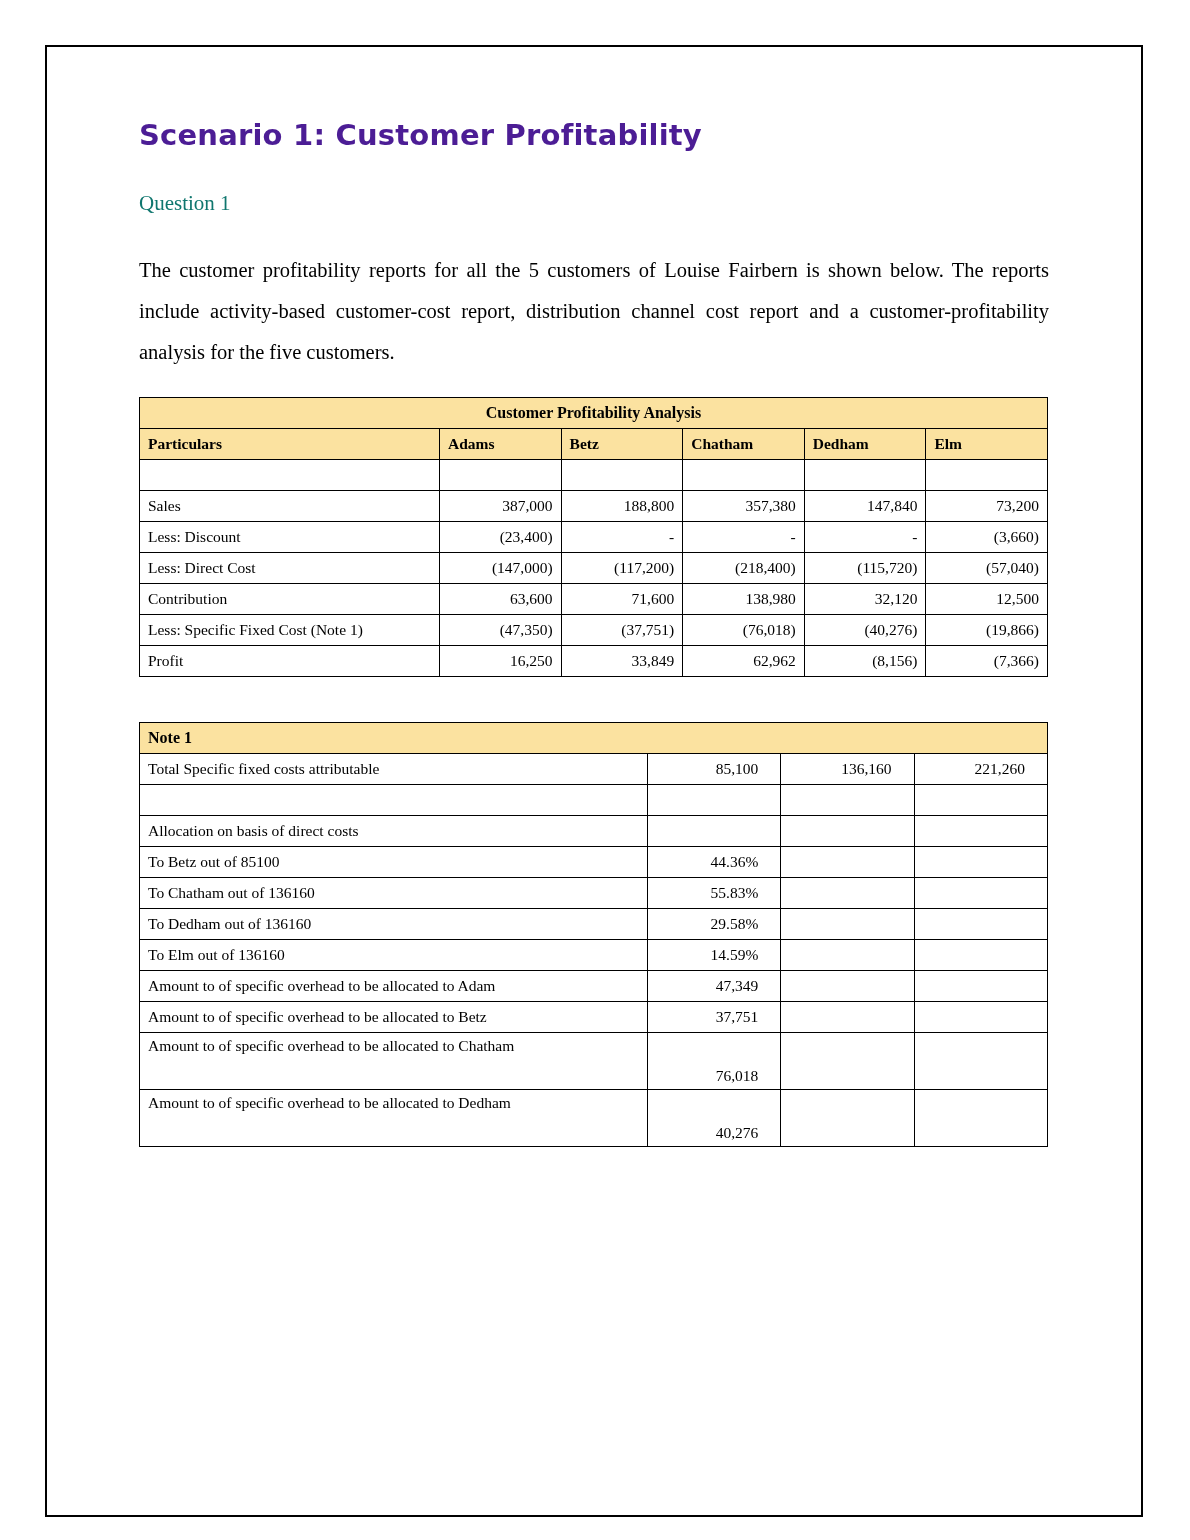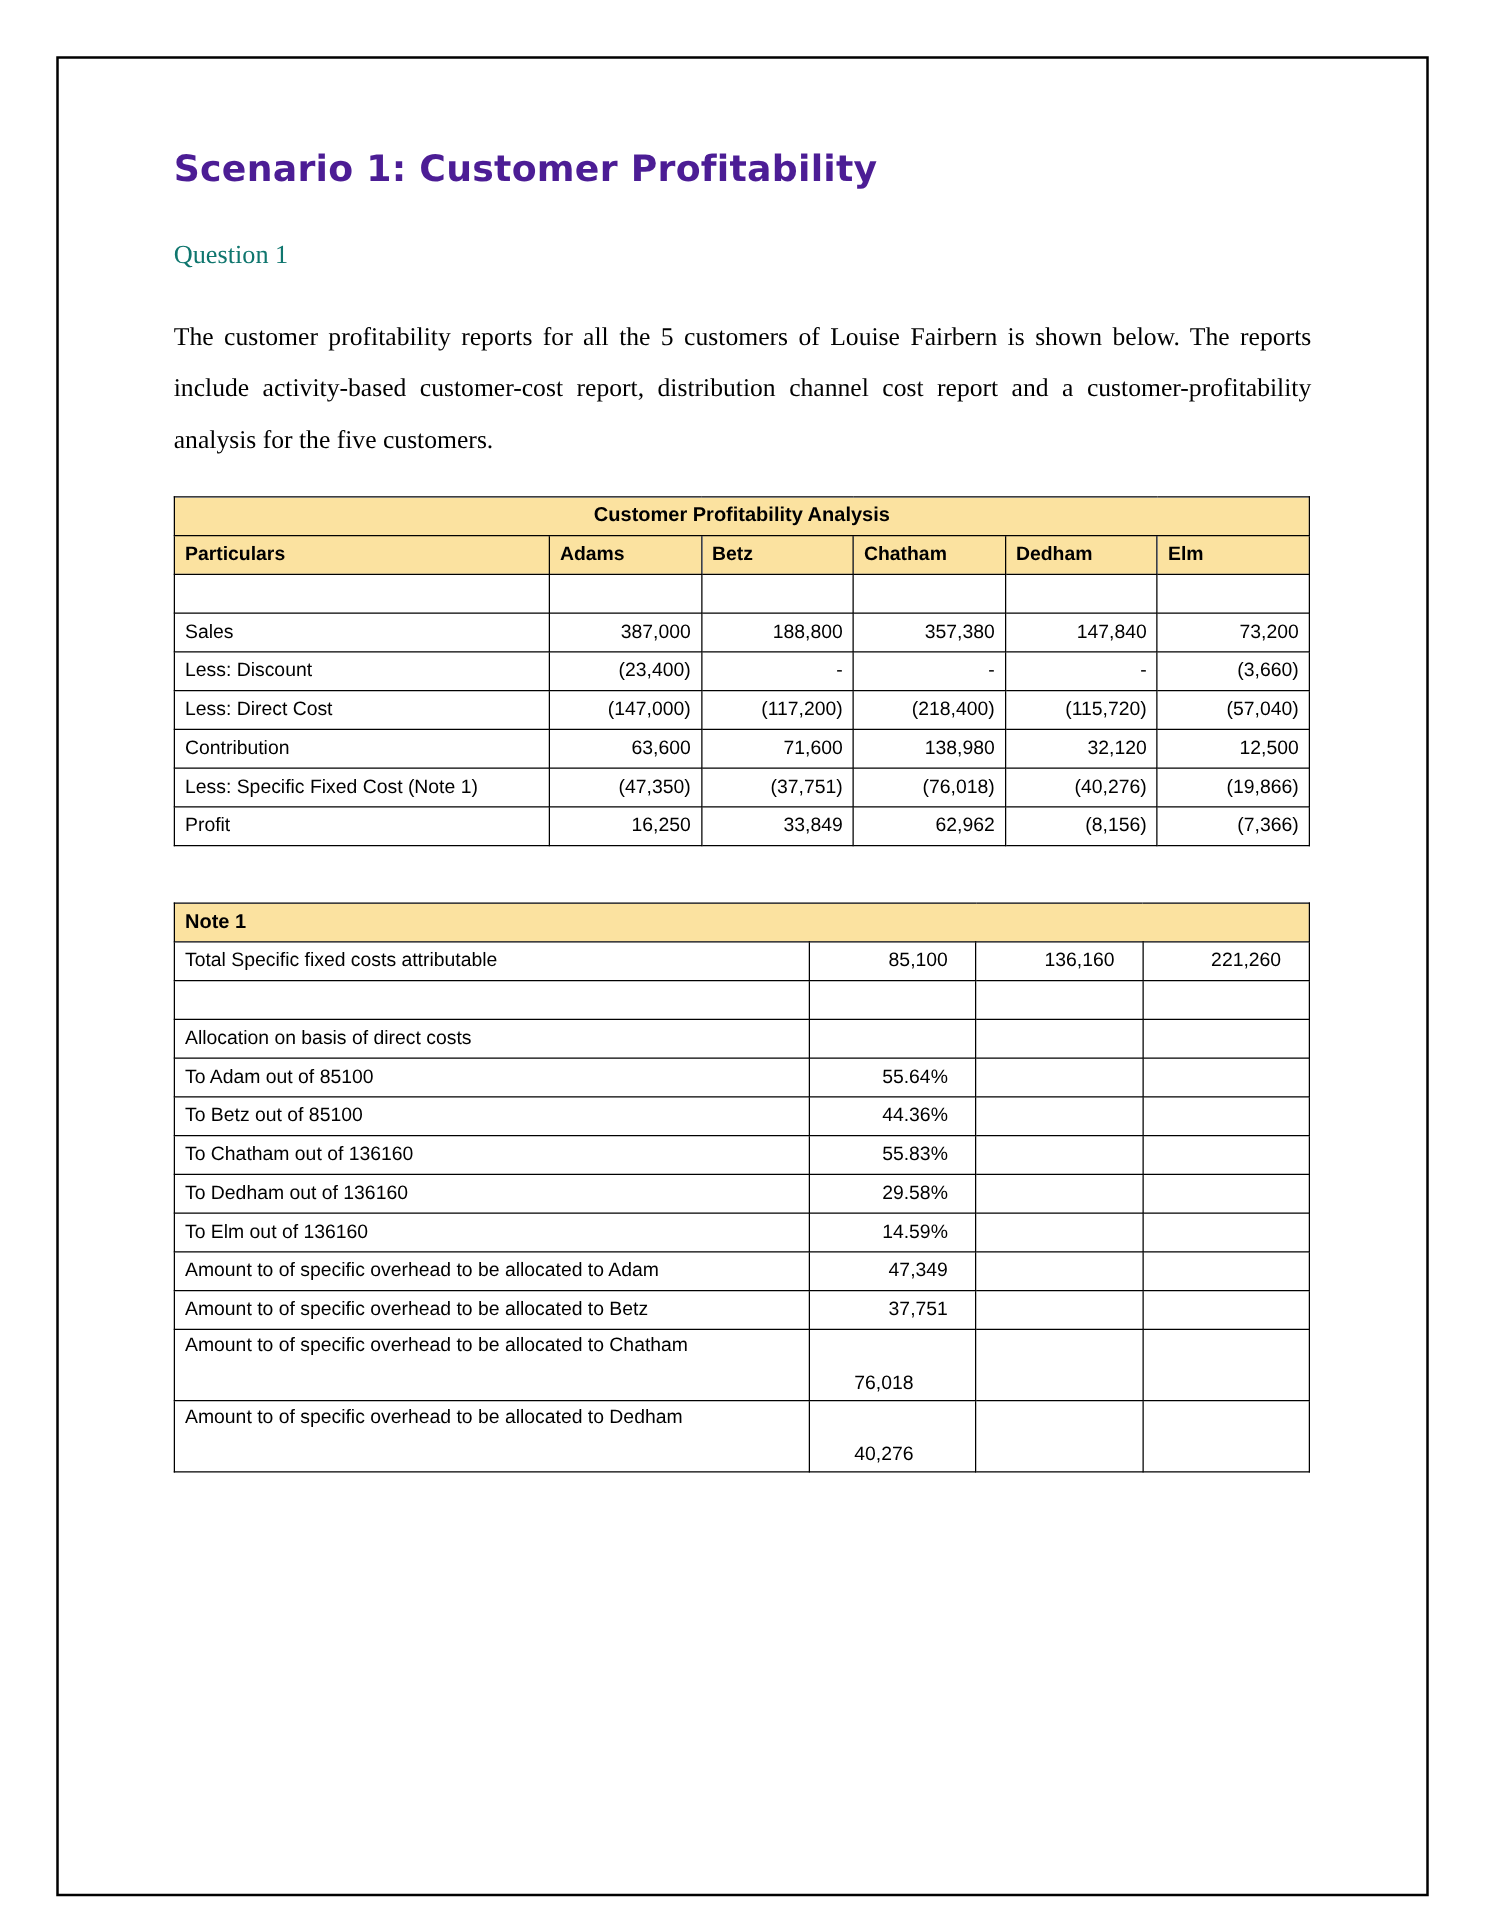--- a/index.html
+++ b/index.html
@@ -51,21 +51,21 @@
     color: #000000;
     text-align: justify;
     line-height: 2.0;
     margin: 0 0 24px 0;
   }
 
   table.doc-table {
     border-collapse: collapse;
     width: 908px;
     table-layout: fixed;
-    font-family: Liberation Sans, sans-serif;
+    font-family: Liberation Serif, serif;
     font-size: 15.5px;
     color: #000000;
   }
   table.doc-table td {
     border: 1px solid #000000;
     padding: 4px 8px;
     height: 22px;
     vertical-align: middle;
     overflow: hidden;
   }
@@ -101,21 +101,21 @@
     background: #fbe2a0;
     font-weight: bold;
     text-align: left;
     font-size: 16px;
   }
   .t2 col.c-label { width: 508px; }
   .t2 col.c-num   { width: 133.3px; }
   .t2 .num-cell { text-align: right; padding-right: 22px; }
   .t2 td { height: 24px; }
   .t2 td.tall { height: 48px; vertical-align: top; }
-  .t2 td.tall-num { height: 48px; vertical-align: bottom; text-align: center; }
+  .t2 td.tall-num { height: 48px; vertical-align: bottom; }
   .spacer { height: 45px; }
 </style>
 </head>
 <body>
 
 <div class="page-border"></div>
 
 <div class="content">
 
   <h1 class="doc-title">Scenario 1: Customer Profitability</h1>
@@ -229,26 +229,20 @@
         <td class="num-cell"></td>
         <td class="num-cell"></td>
       </tr>
       <tr>
         <td class="label-cell">Allocation on basis of direct costs</td>
         <td class="num-cell"></td>
         <td class="num-cell"></td>
         <td class="num-cell"></td>
       </tr>
       <tr>
-        <td class="label-cell">To Adam out of 85100</td>
-        <td class="num-cell">55.64%</td>
-        <td class="num-cell"></td>
-        <td class="num-cell"></td>
-      </tr>
-      <tr>
         <td class="label-cell">To Betz out of 85100</td>
         <td class="num-cell">44.36%</td>
         <td class="num-cell"></td>
         <td class="num-cell"></td>
       </tr>
       <tr>
         <td class="label-cell">To Chatham out of 136160</td>
         <td class="num-cell">55.83%</td>
         <td class="num-cell"></td>
         <td class="num-cell"></td>

